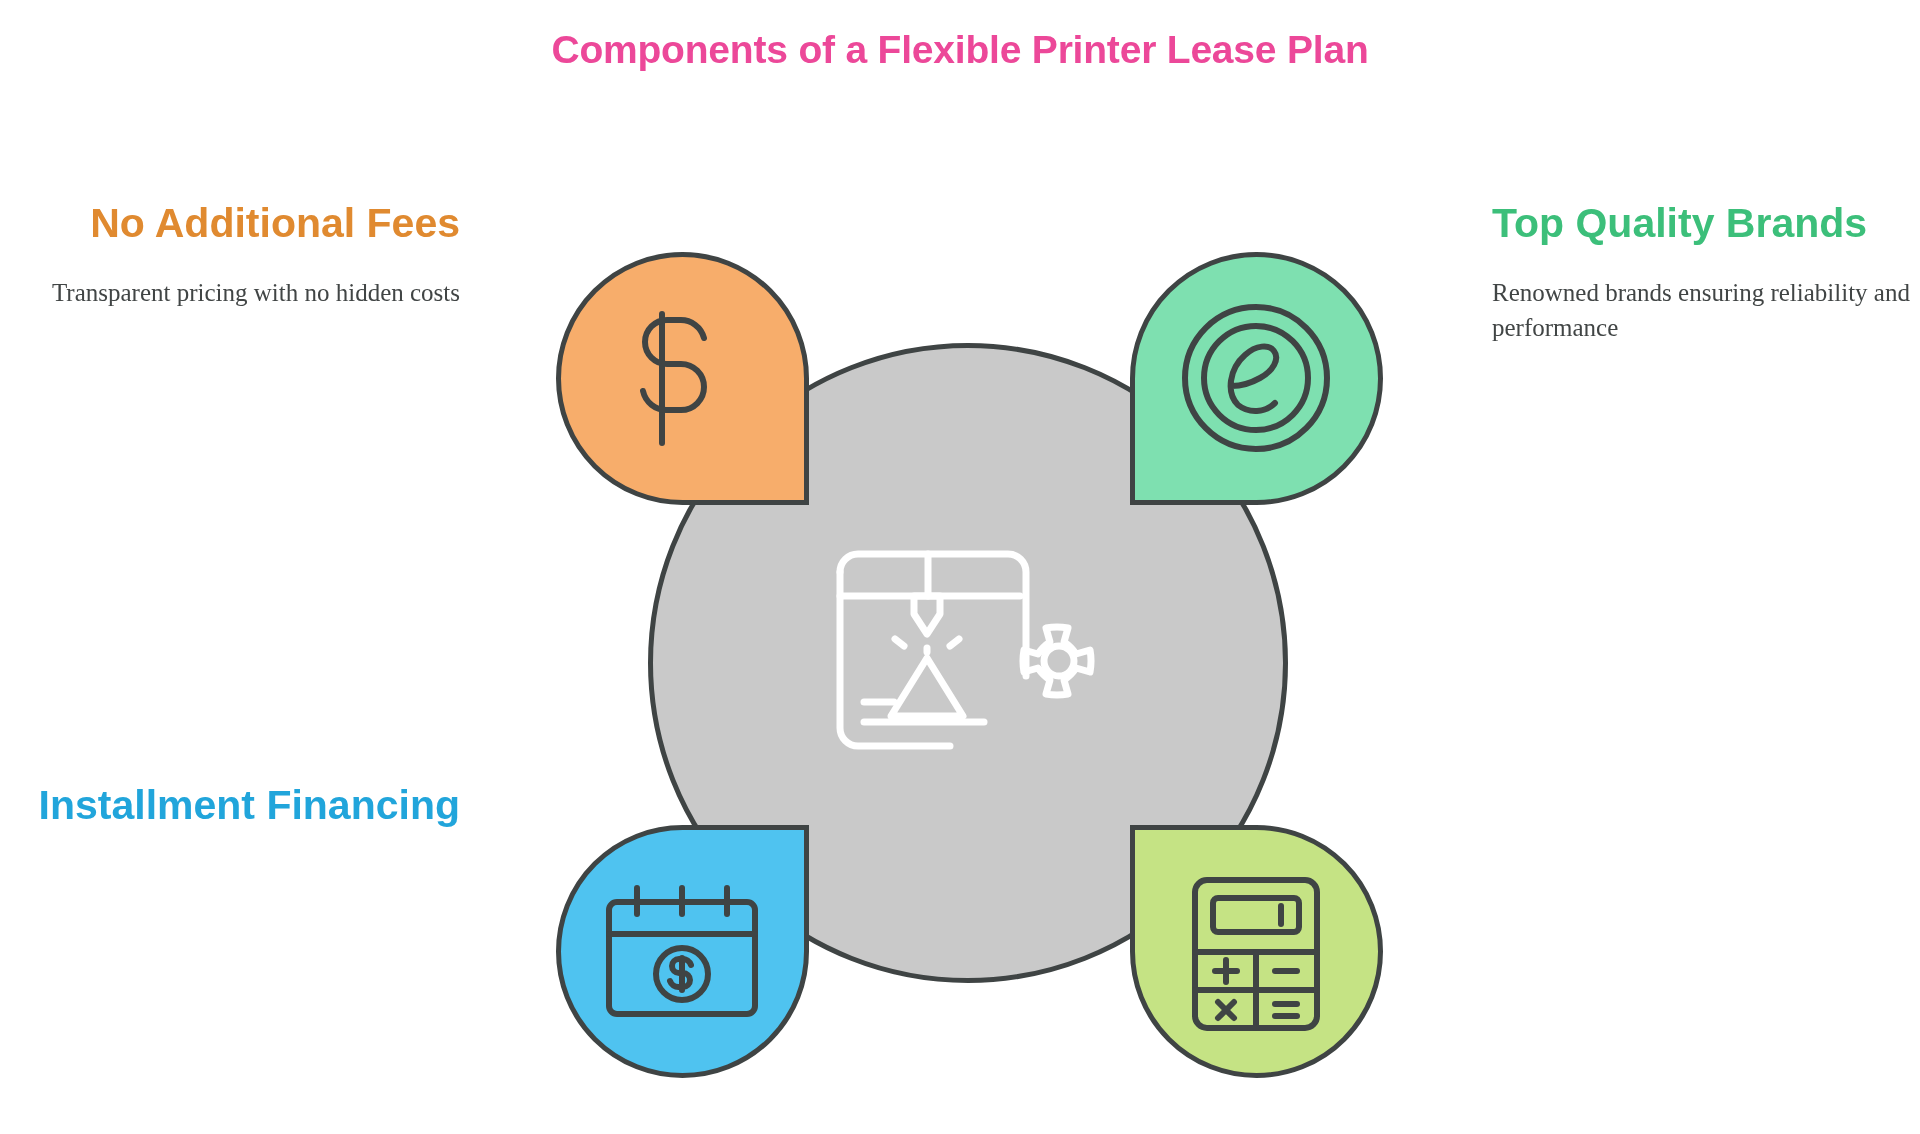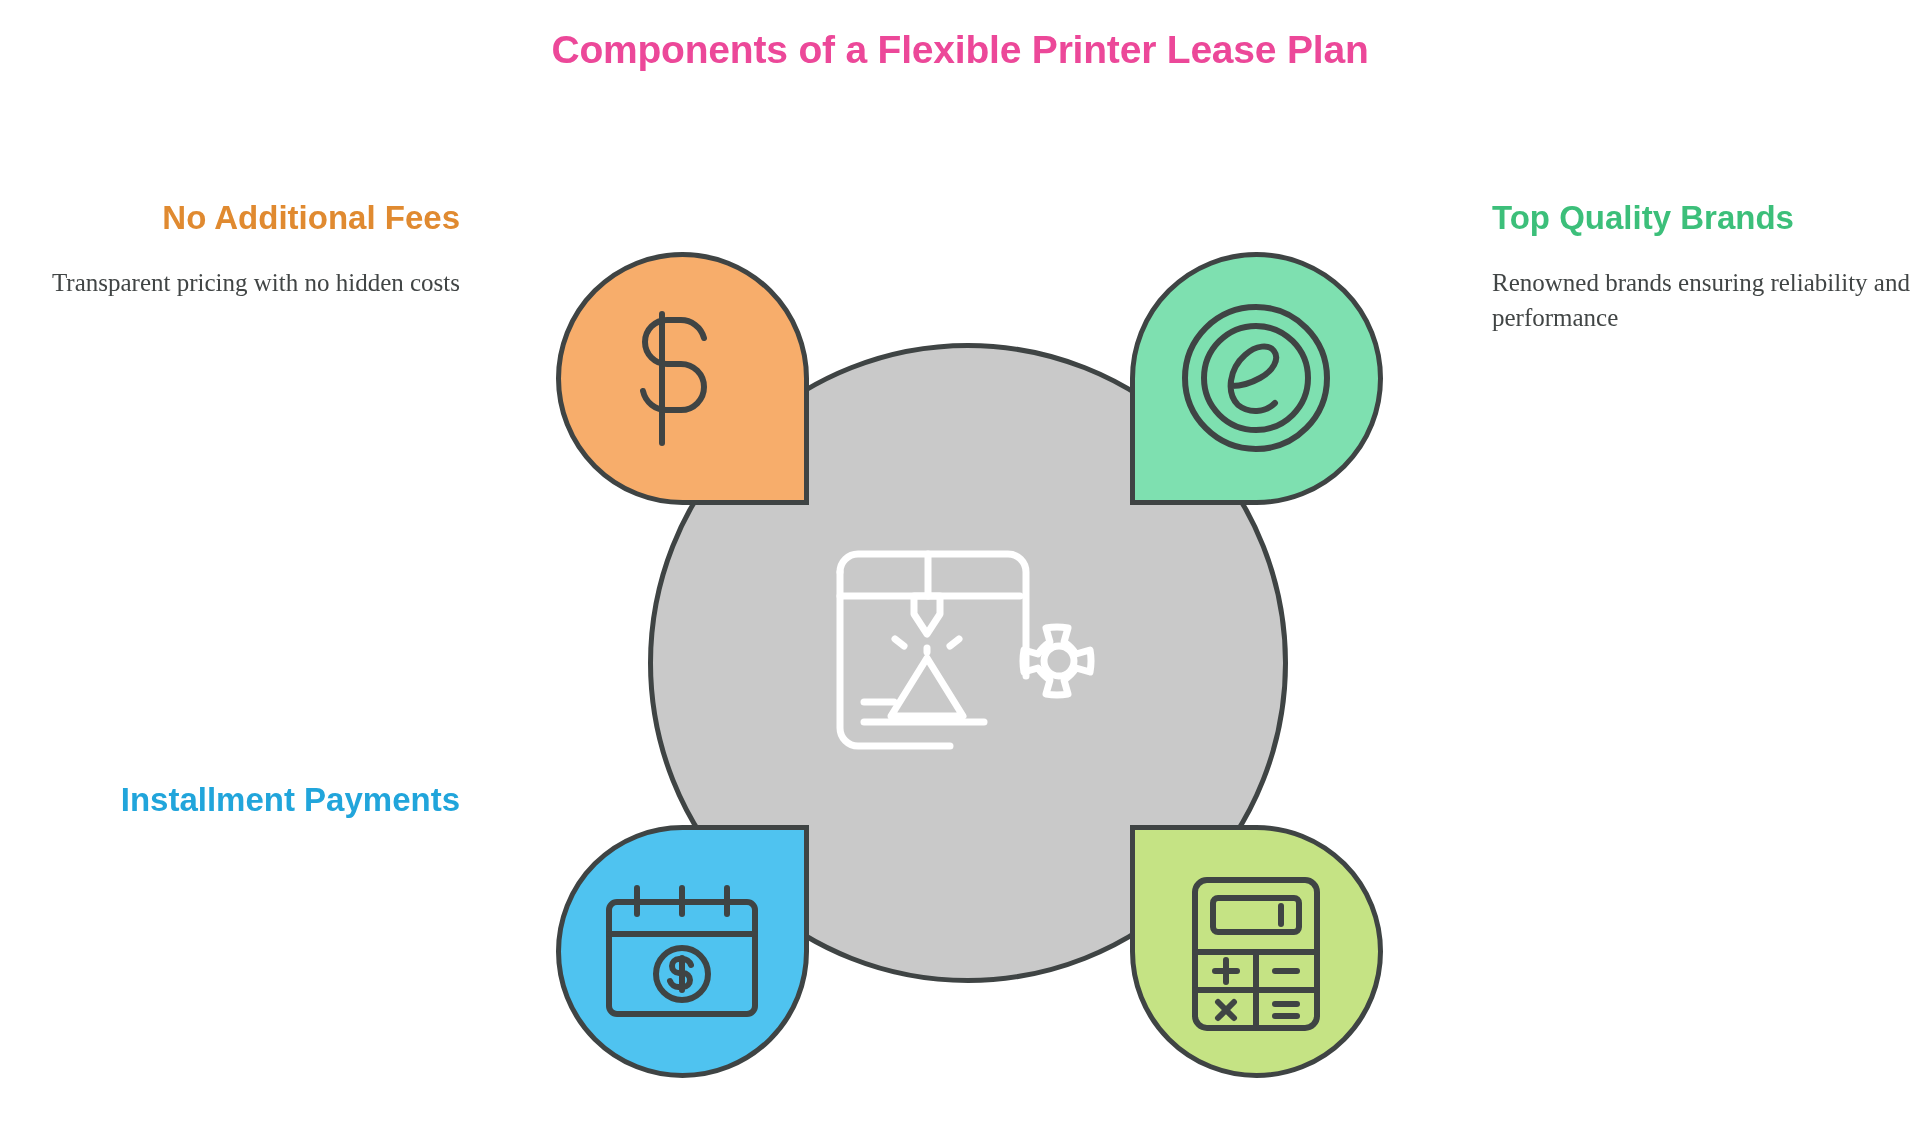--- a/index.html
+++ b/index.html
@@ -73,21 +73,21 @@
   #blob-financing{
     left:1130px;top:825px;
     background:#c5e384;
     border-radius:0 50% 50% 50%;
   }
 
   
   .panel{position:absolute;width:435px;}
   .panel h2{
     margin:0 0 26px 0;
-    font-size:33px;
+    font-size:41px;
     font-weight:bold;
     line-height:1.24;
   }
   .panel p{
     margin:0;
     font-size:25px;
     line-height:1.42;
     color:#414545;
     font-family:Liberation Serif, serif;
   }
@@ -107,21 +107,21 @@
 <body>
 
 <div id="page-title">Components of a Flexible Printer Lease Plan</div>
 
 <div class="panel left" id="panel-fees">
   <h2>No Additional Fees</h2>
   <p>Transparent pricing with no hidden costs</p>
 </div>
 
 <div class="panel left" id="panel-installment">
-  <h2>Installment Payments</h2>
+  <h2>Installment Financing</h2>
 </div>
 
 <div class="panel right" id="panel-brands">
   <h2>Top Quality Brands</h2>
   <p>Renowned brands ensuring reliability and performance</p>
 </div>
 
 <div class="panel right" id="panel-financing">
 </div>
 

